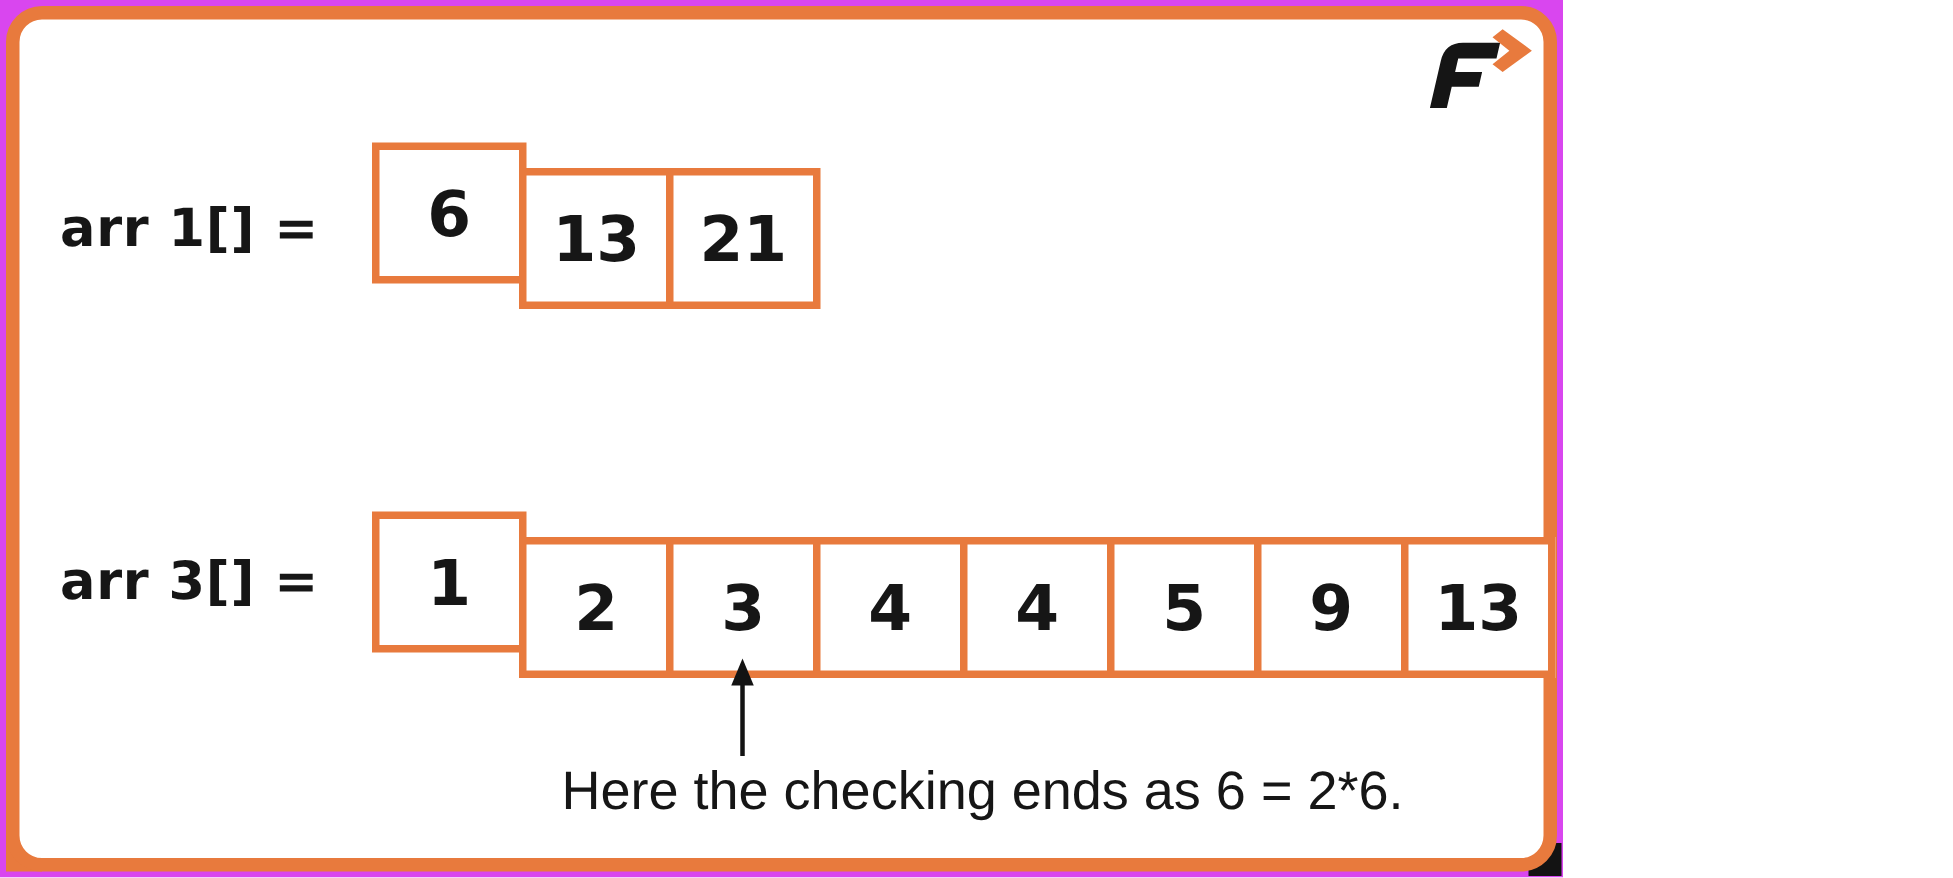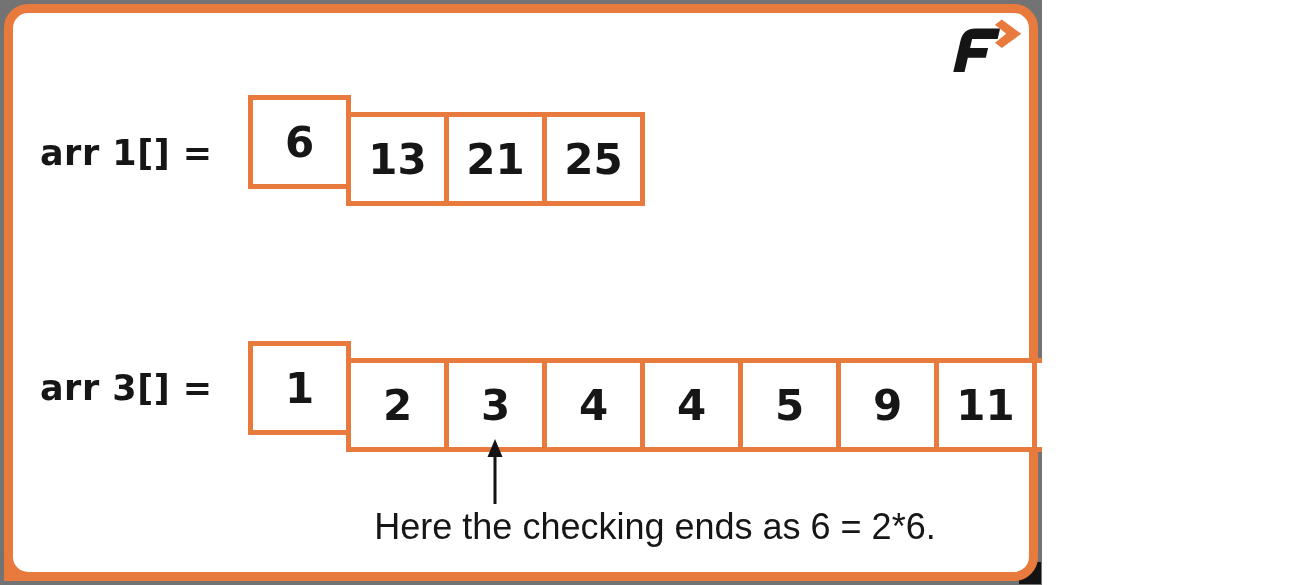--- a/index.html
+++ b/index.html
@@ -1,20 +1,20 @@
 <!DOCTYPE html>
 <html><head>
 <meta charset="utf-8">
 <style>
   html, body { margin: 0; padding: 0; background: #ffffff; }
   .canvas {
     position: relative;
     width: 1042px;
     height: 585px;
-    background: #737373;
+    background: #d946ef;
     font-family: "DejaVu Sans", sans-serif;
     overflow: hidden;
   }
   
   .patch-bl {
     position: absolute; left: 4px; bottom: 4px;
     width: 24px; height: 24px; background: #E87A3D; z-index: 0;
   }
   .patch-br {
     position: absolute; right: 1px; bottom: 1px;
@@ -105,33 +105,31 @@
         <path d="M 33 72 L 33 30 Q 33 14 49 14 L 82 14 L 82 28 L 48 28 L 48 40 L 72 40 L 72 53 L 48 53 L 48 72 Z"></path>
       </g>
       <polygon fill="#E87A3D" points="97,2 123,21 97,40 88,33 103,21 88,9"></polygon>
     </svg>
 
     <div class="arr-label row1">arr 1[] =</div>
     <div class="array-row row1">
       <div class="cell">6</div>
       <div class="cell">13</div>
       <div class="cell">21</div>
-      <div class="cell">25</div>
     </div>
 
     <div class="arr-label row2">arr 3[] =</div>
     <div class="array-row row2">
       <div class="cell">1</div>
       <div class="cell">2</div>
       <div class="cell">3</div>
       <div class="cell">4</div>
       <div class="cell">4</div>
       <div class="cell">5</div>
       <div class="cell">9</div>
-      <div class="cell">11</div>
       <div class="cell">13</div>
     </div>
 
     <svg class="pointer-arrow" viewBox="0 0 36 68" xmlns="http://www.w3.org/2000/svg" aria-hidden="true">
       <line x1="18" y1="14" x2="18" y2="66" stroke="#131313" stroke-width="3"></line>
       <polygon fill="#131313" points="18,1 10.5,19 25.5,19"></polygon>
     </svg>
 
     <div class="caption">Here the checking ends as 6 = 2*6.</div>
 

